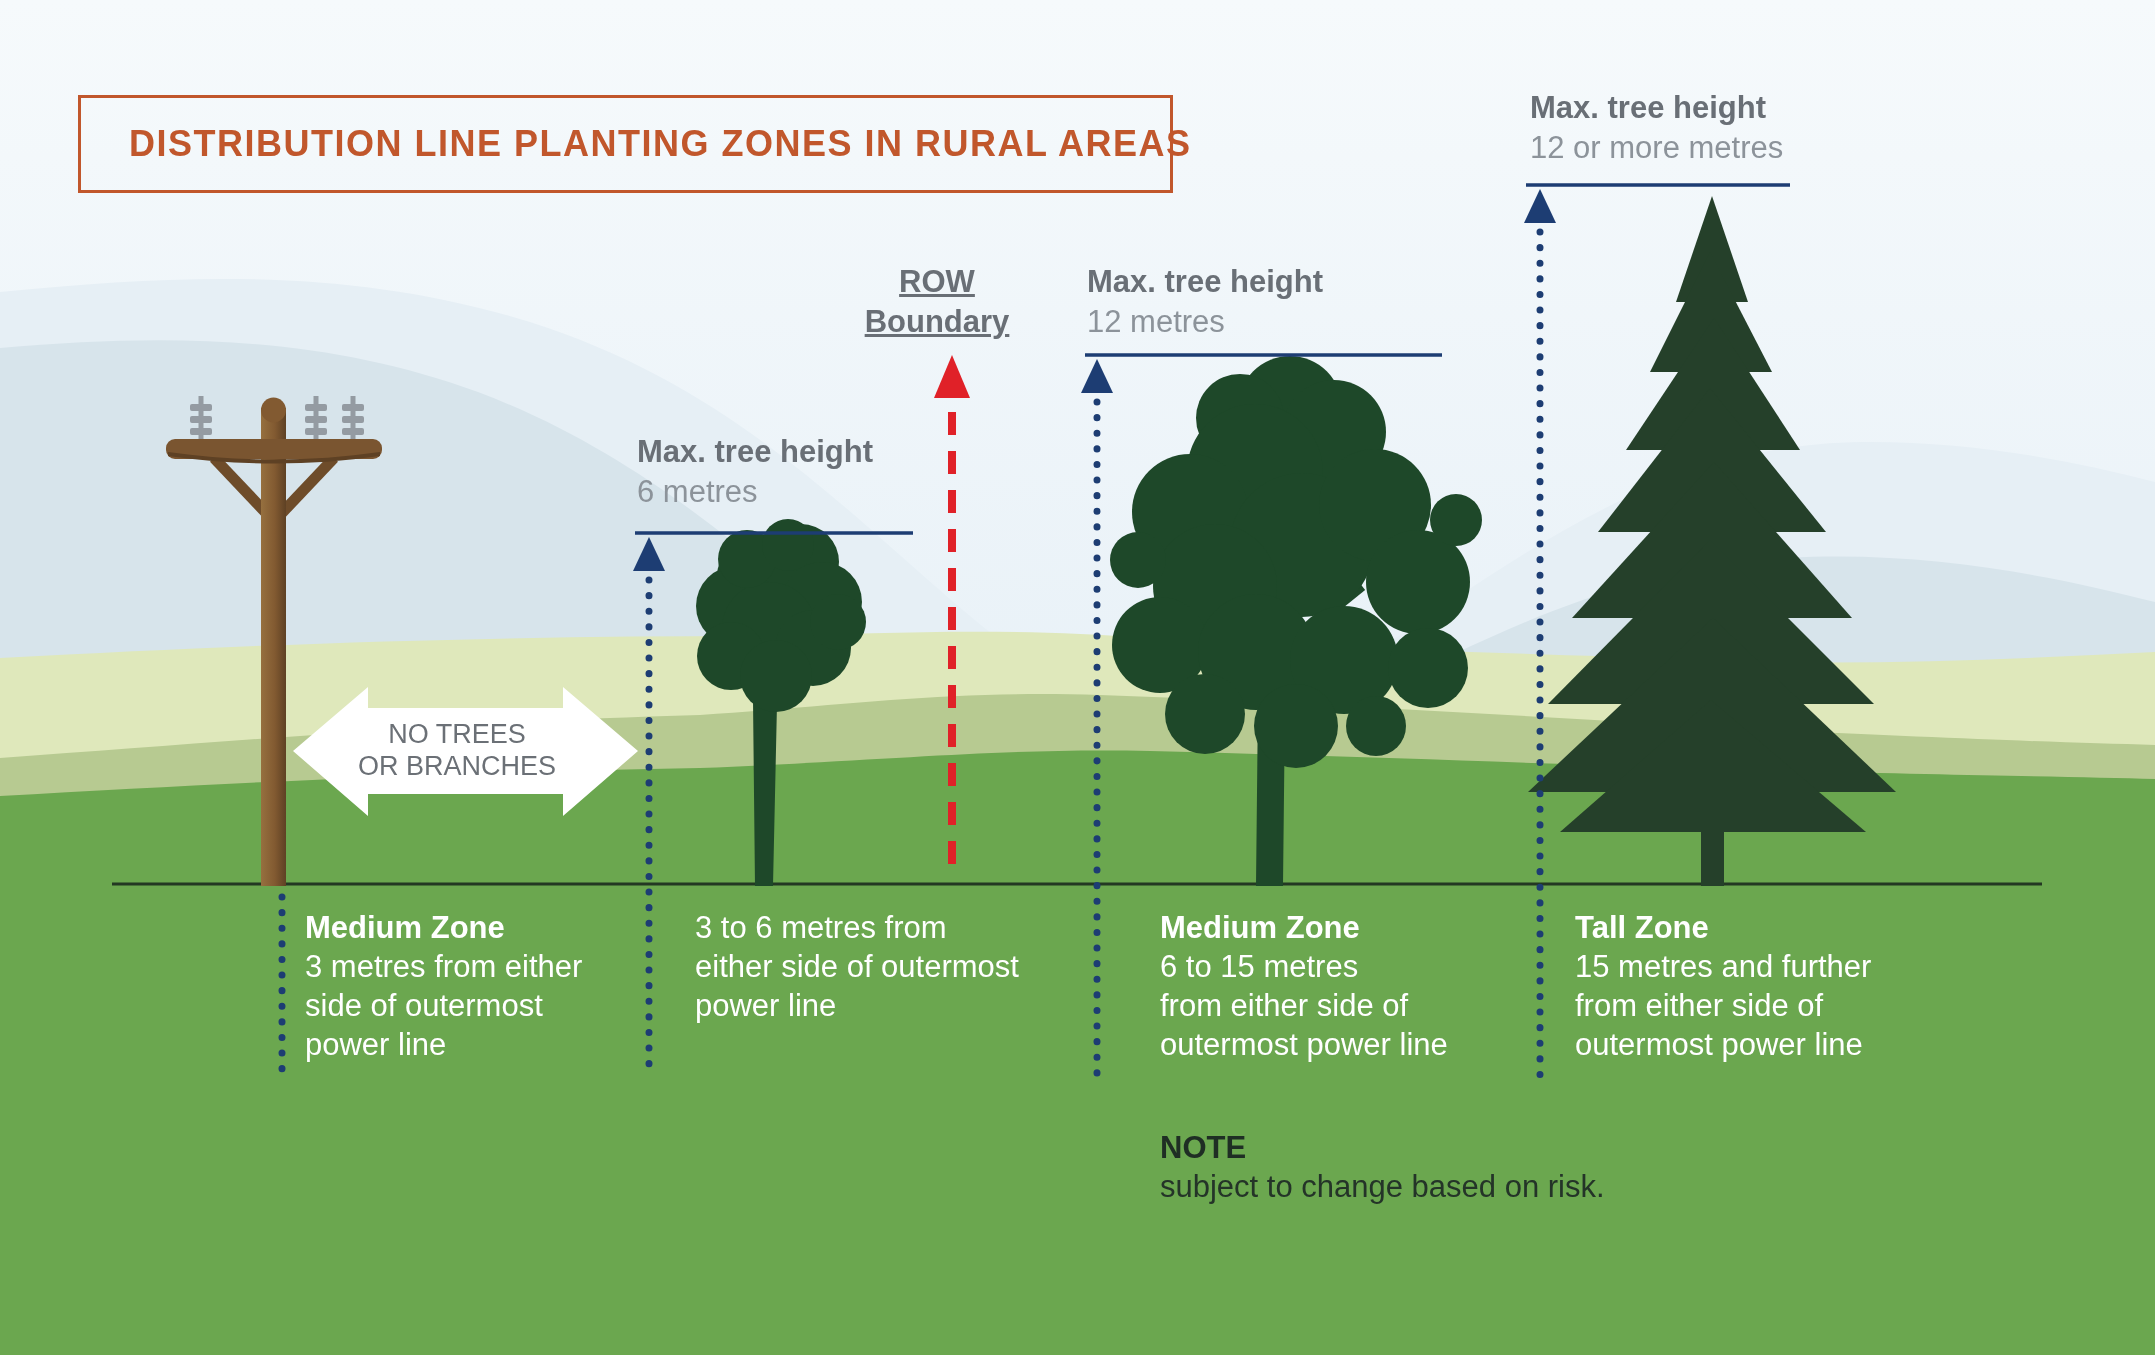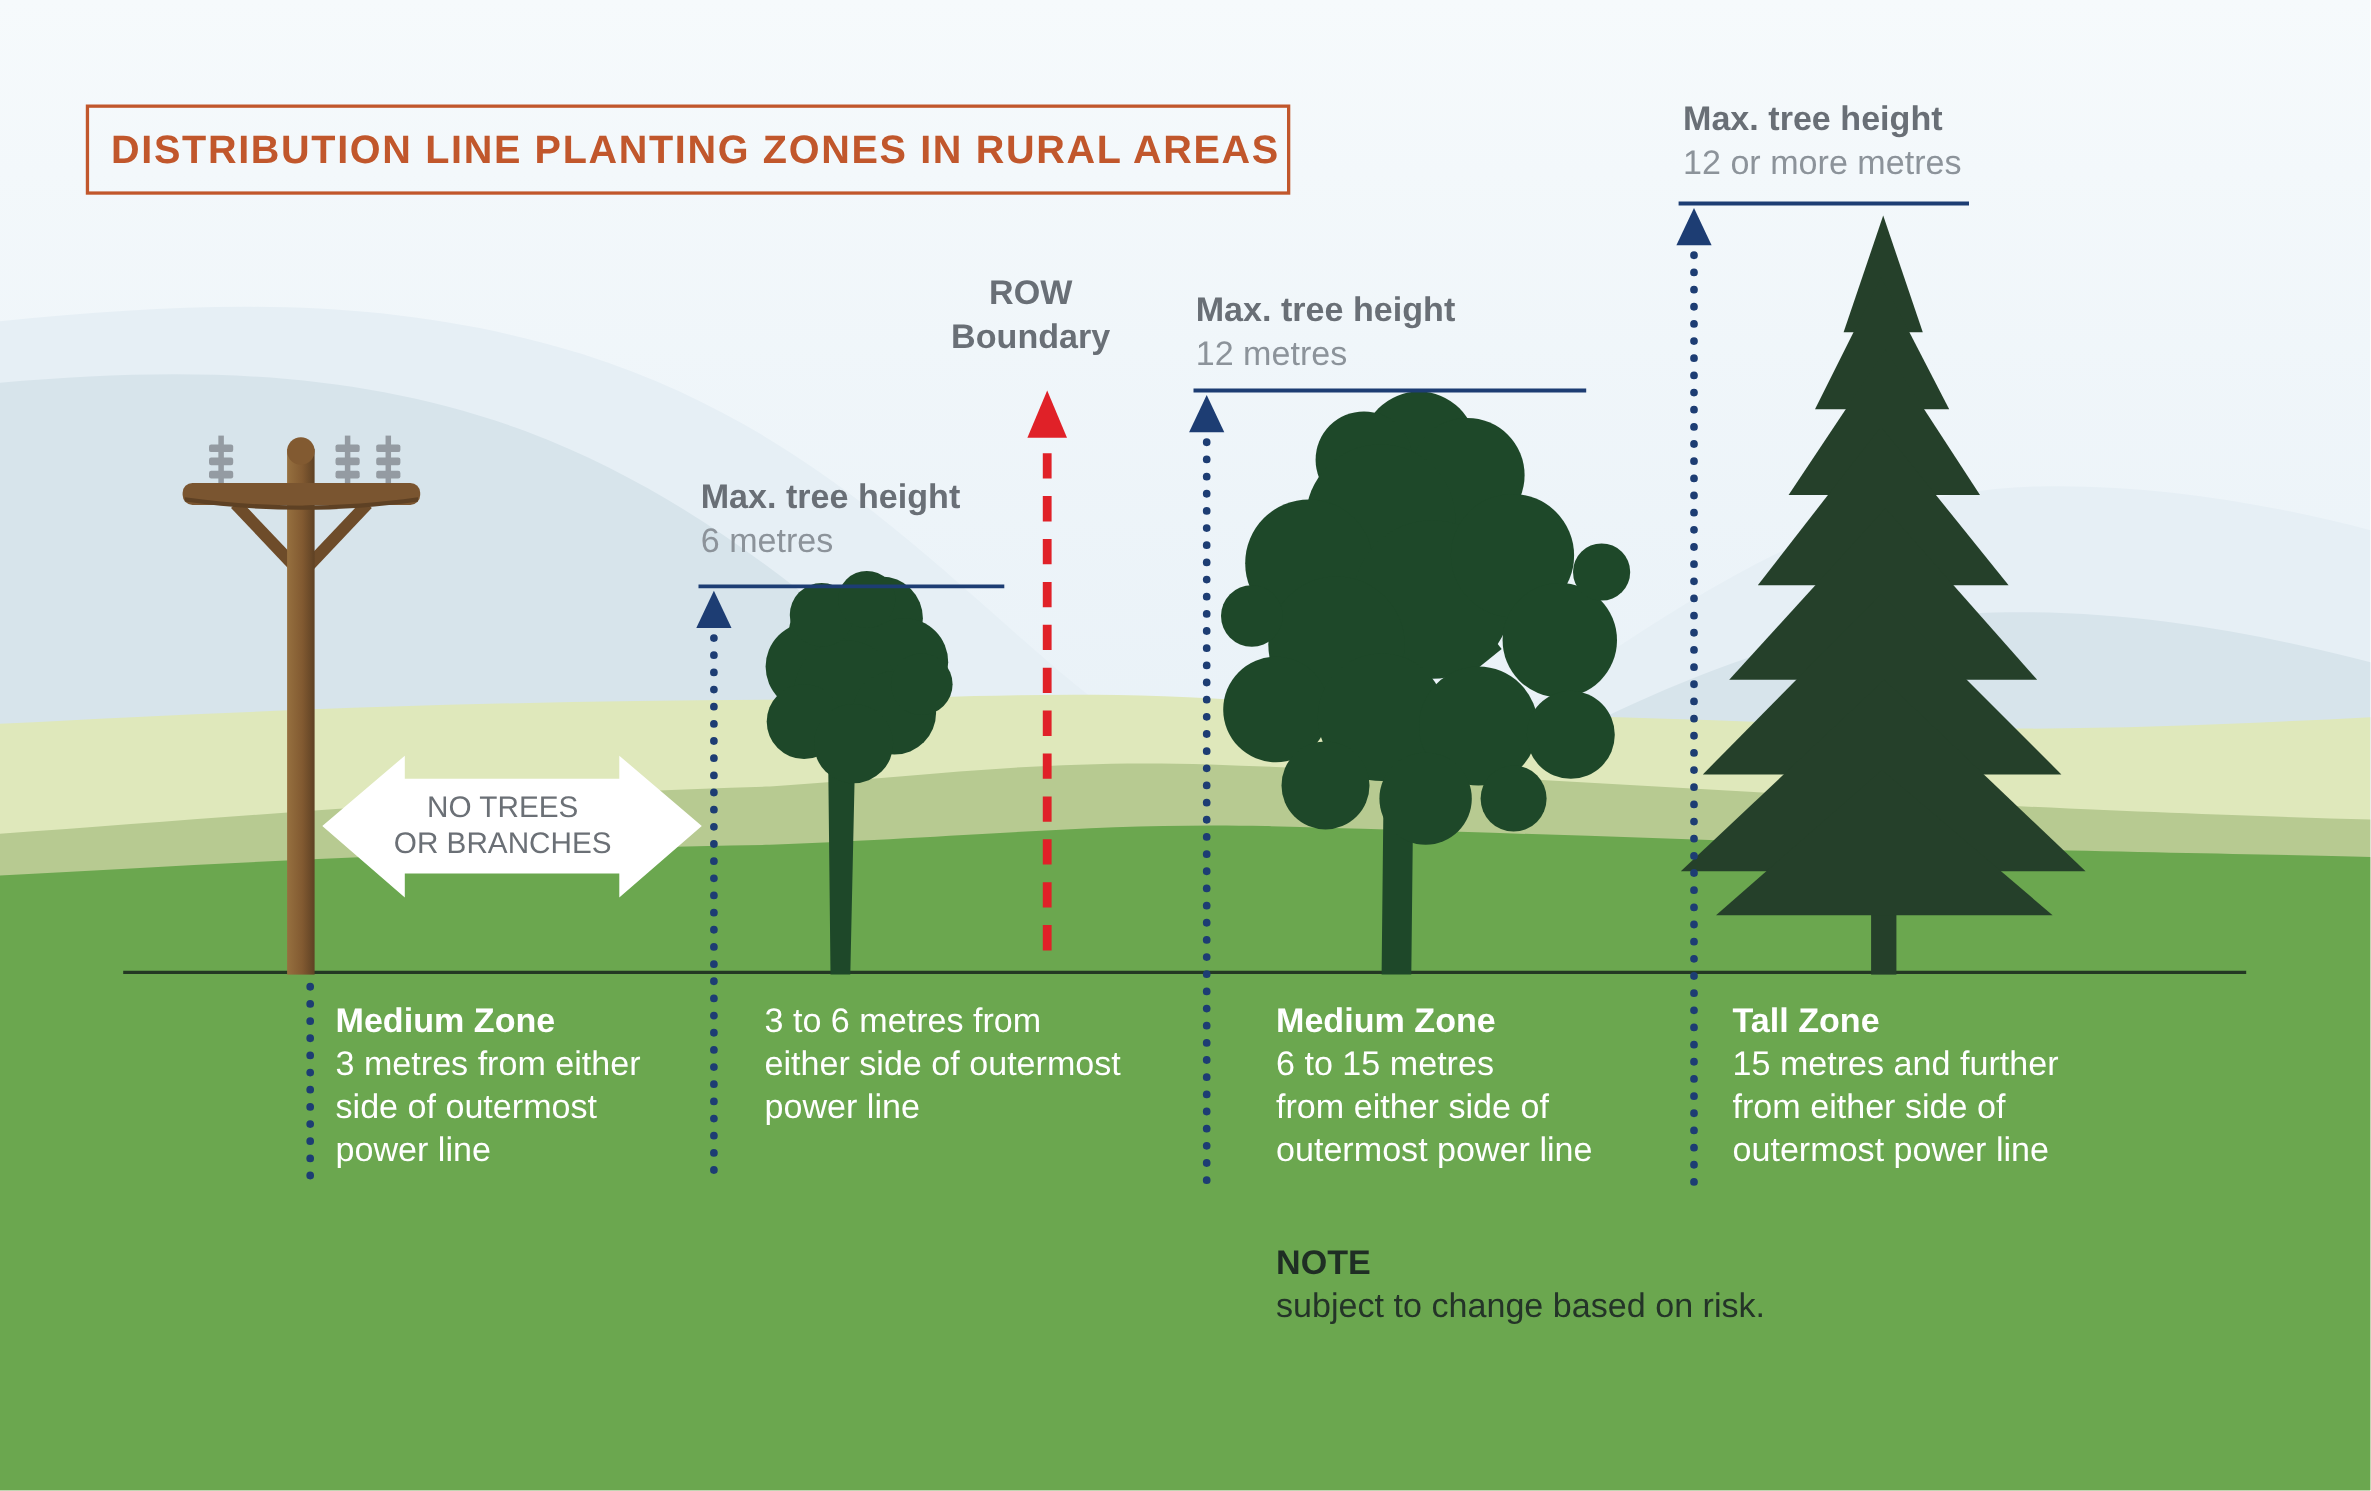--- a/index.html
+++ b/index.html
@@ -6,25 +6,25 @@
   #stage{
     position:relative;
     width:2155px;height:1355px;
     overflow:hidden;
     font-family:"Liberation Sans", sans-serif;
   }
   #scene{position:absolute;left:0;top:0;width:2155px;height:1355px;}
   .abs{position:absolute;}
   
   .title-box{
-    left:78px;top:95px;width:1095px;height:82px;
+    left:78px;top:95px;width:1095px;height:98px;
     border:3px solid #c1572c;
     display:flex;align-items:center;
     box-sizing:border-box;
-    padding-left:20px;
+    padding-left:48px;
     background:transparent;
   }
   .title-box span{
     color:#c1572c;font-size:36px;font-weight:bold;letter-spacing:1.5px;
     white-space:nowrap;
   }
   
   .meas-label{color:#696f76;font-size:31px;font-weight:bold;white-space:nowrap;line-height:40px;}
   .meas-value{color:#8c939a;font-size:31px;white-space:nowrap;line-height:40px;}
   .row-label{color:#696f76;font-size:31px;font-weight:bold;text-align:center;line-height:40px;}
@@ -191,21 +191,21 @@
 
   <div class="abs title-box">
     <span>DISTRIBUTION LINE PLANTING ZONES IN RURAL AREAS</span>
   </div>
 
   <div class="abs clr-text">
     <div>NO TREES</div>
     <div>OR BRANCHES</div>
   </div>
 
-  <div class="abs row-label" style="left:837px;top:246px;width:200px;">
+  <div class="abs row-label" style="left:837px;top:262px;width:200px;text-decoration:underline;">
     <div>ROW</div>
     <div>Boundary</div>
   </div>
 
   <div class="abs" style="left:637px;top:432px;">
     <div class="meas-label">Max. tree height</div>
     <div class="meas-value">6 metres</div>
   </div>
   <div class="abs" style="left:1087px;top:262px;">
     <div class="meas-label">Max. tree height</div>

